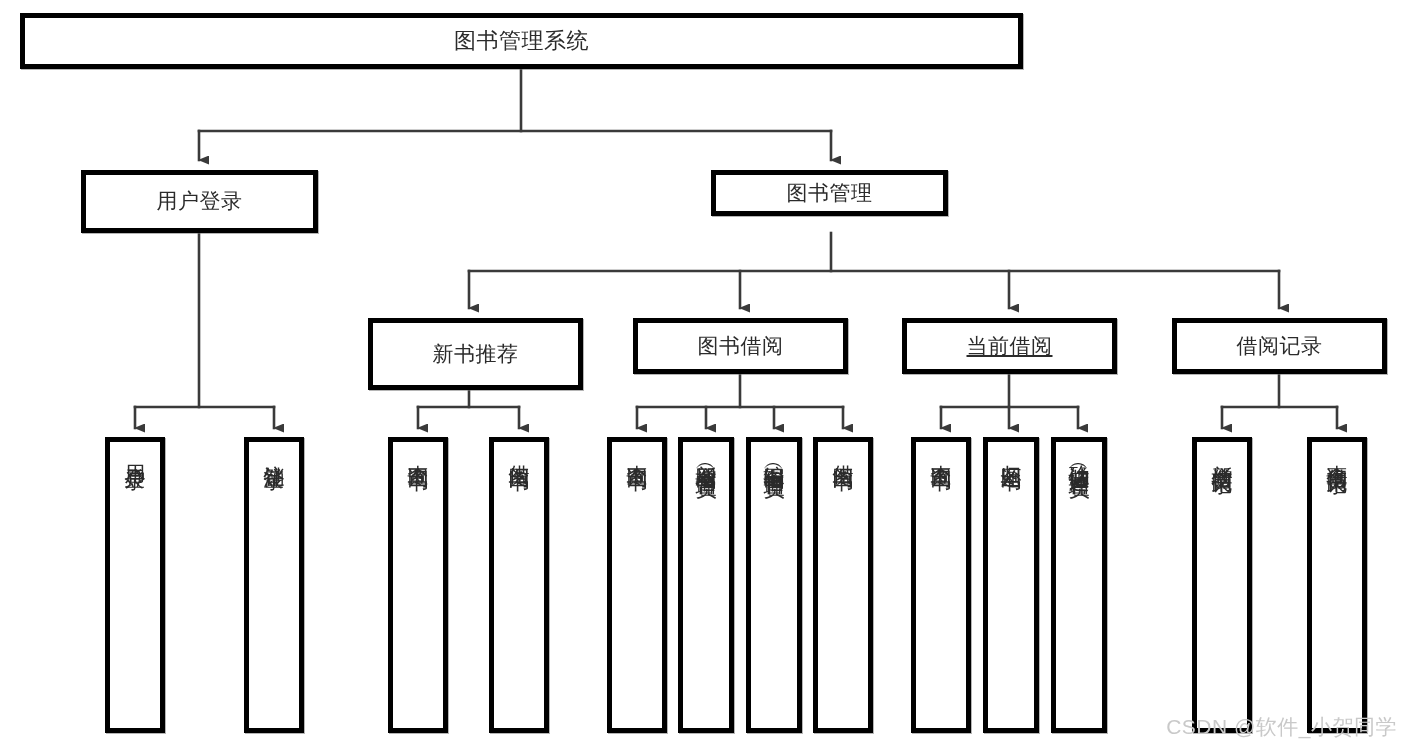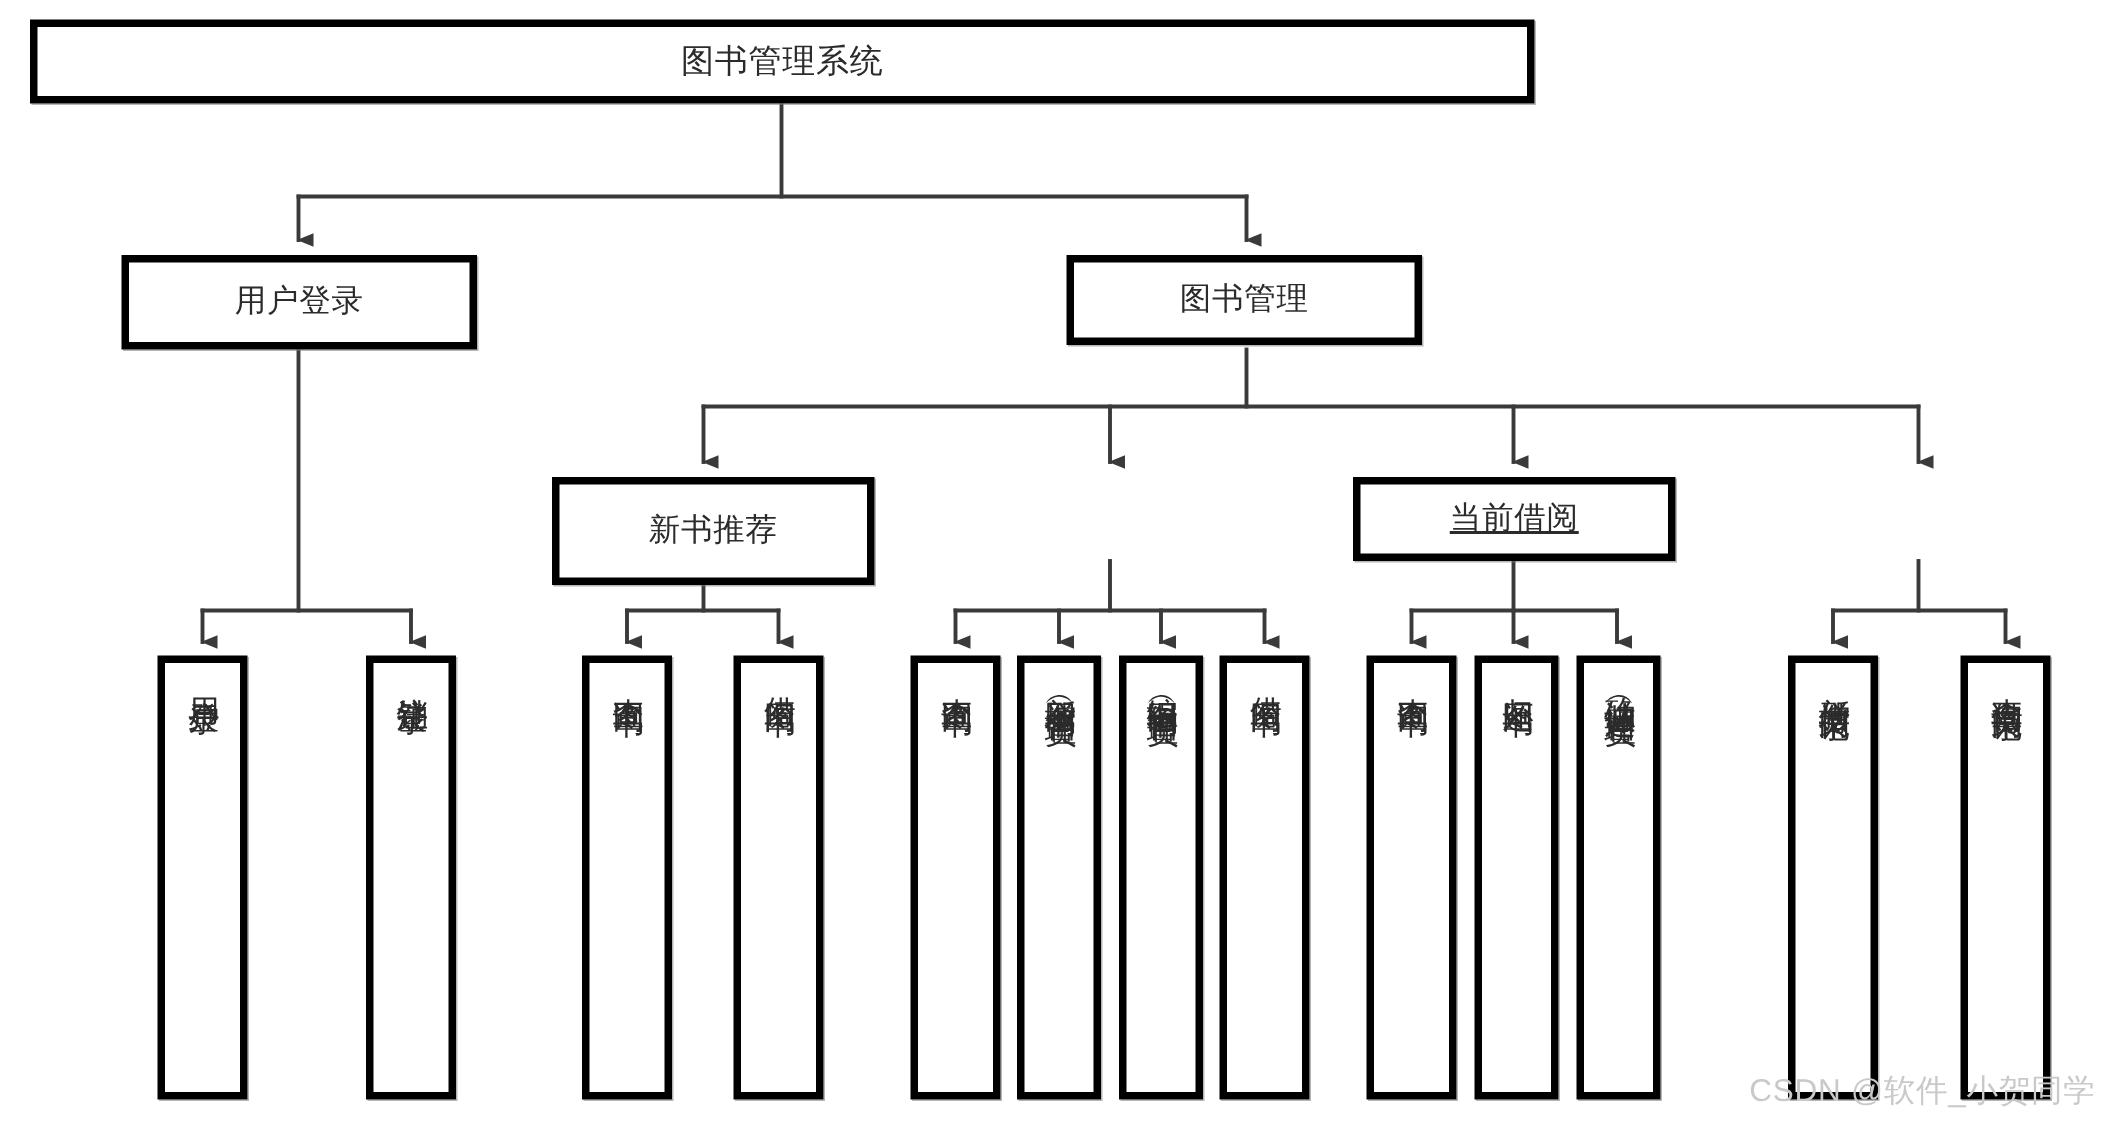--- a/index.html
+++ b/index.html
@@ -134,33 +134,39 @@
   </svg>
 
   <div class="node horiz root" style="left:20px; top:13px; width:1003px; height:56px;">
     <span class="label">图书管理系统</span>
   </div>
 
   <div class="node horiz" style="left:81px; top:170px; width:237px; height:63px;">
     <span class="label">用户登录</span>
   </div>
 
-  <div class="node horiz" style="left:711px; top:170px; width:237px; height:60px;">
+  <div class="node horiz" style="left:711px; top:170px; width:237px; height:46px;">
     <span class="label">图书管理</span>
   </div>
 
   <div class="node horiz" style="left:368px; top:318px; width:215px; height:72px;">
     <span class="label">新书推荐</span>
   </div>
 
+  <div class="node horiz" style="left:633px; top:318px; width:215px; height:56px;">
+    <span class="label">图书借阅</span>
+  </div>
 
   <div class="node horiz" style="left:902px; top:318px; width:215px; height:56px;text-decoration:underline;">
     <span class="label">当前借阅</span>
   </div>
 
+  <div class="node horiz" style="left:1172px; top:318px; width:215px; height:56px;">
+    <span class="label">借阅记录</span>
+  </div>
 
   <div class="node vert" style="left:105px; top:437px; width:60px; height:296px;">
     <span class="label">用户登录</span>
   </div>
   <div class="node vert" style="left:244px; top:437px; width:60px; height:296px;">
     <span class="label">注销登录</span>
   </div>
 
   <div class="node vert" style="left:388px; top:437px; width:60px; height:296px;">
     <span class="label">查询图书</span>

